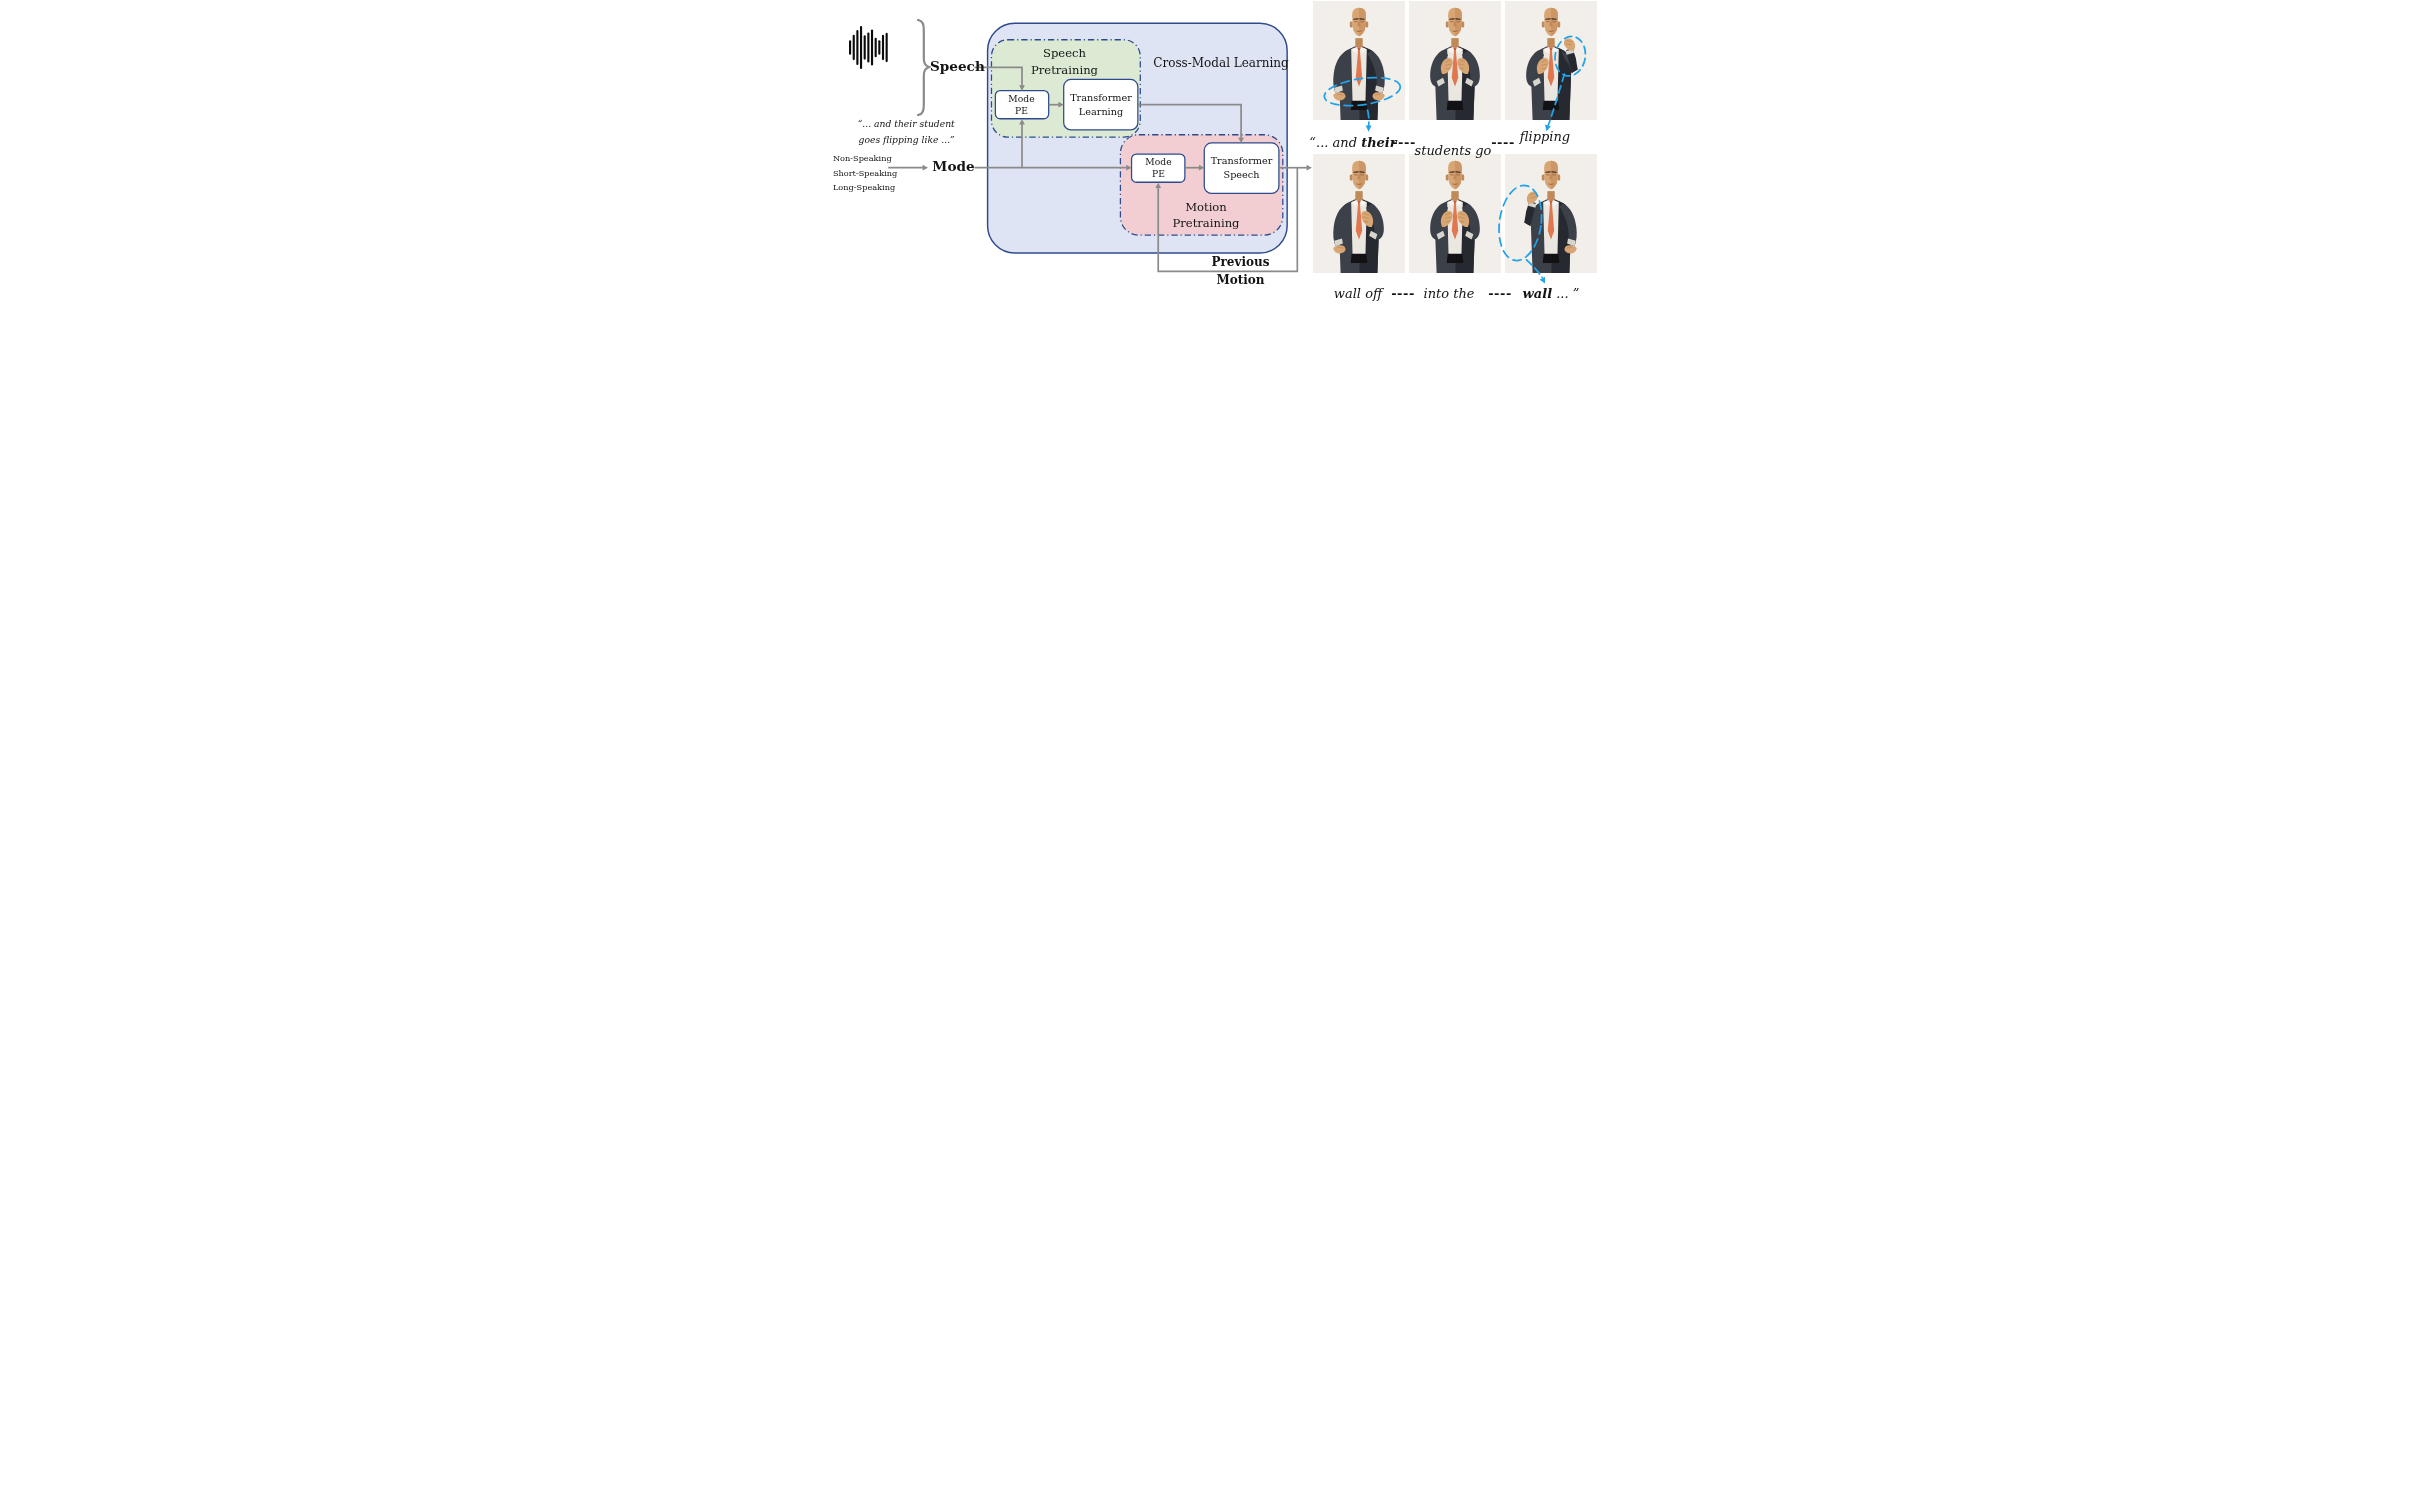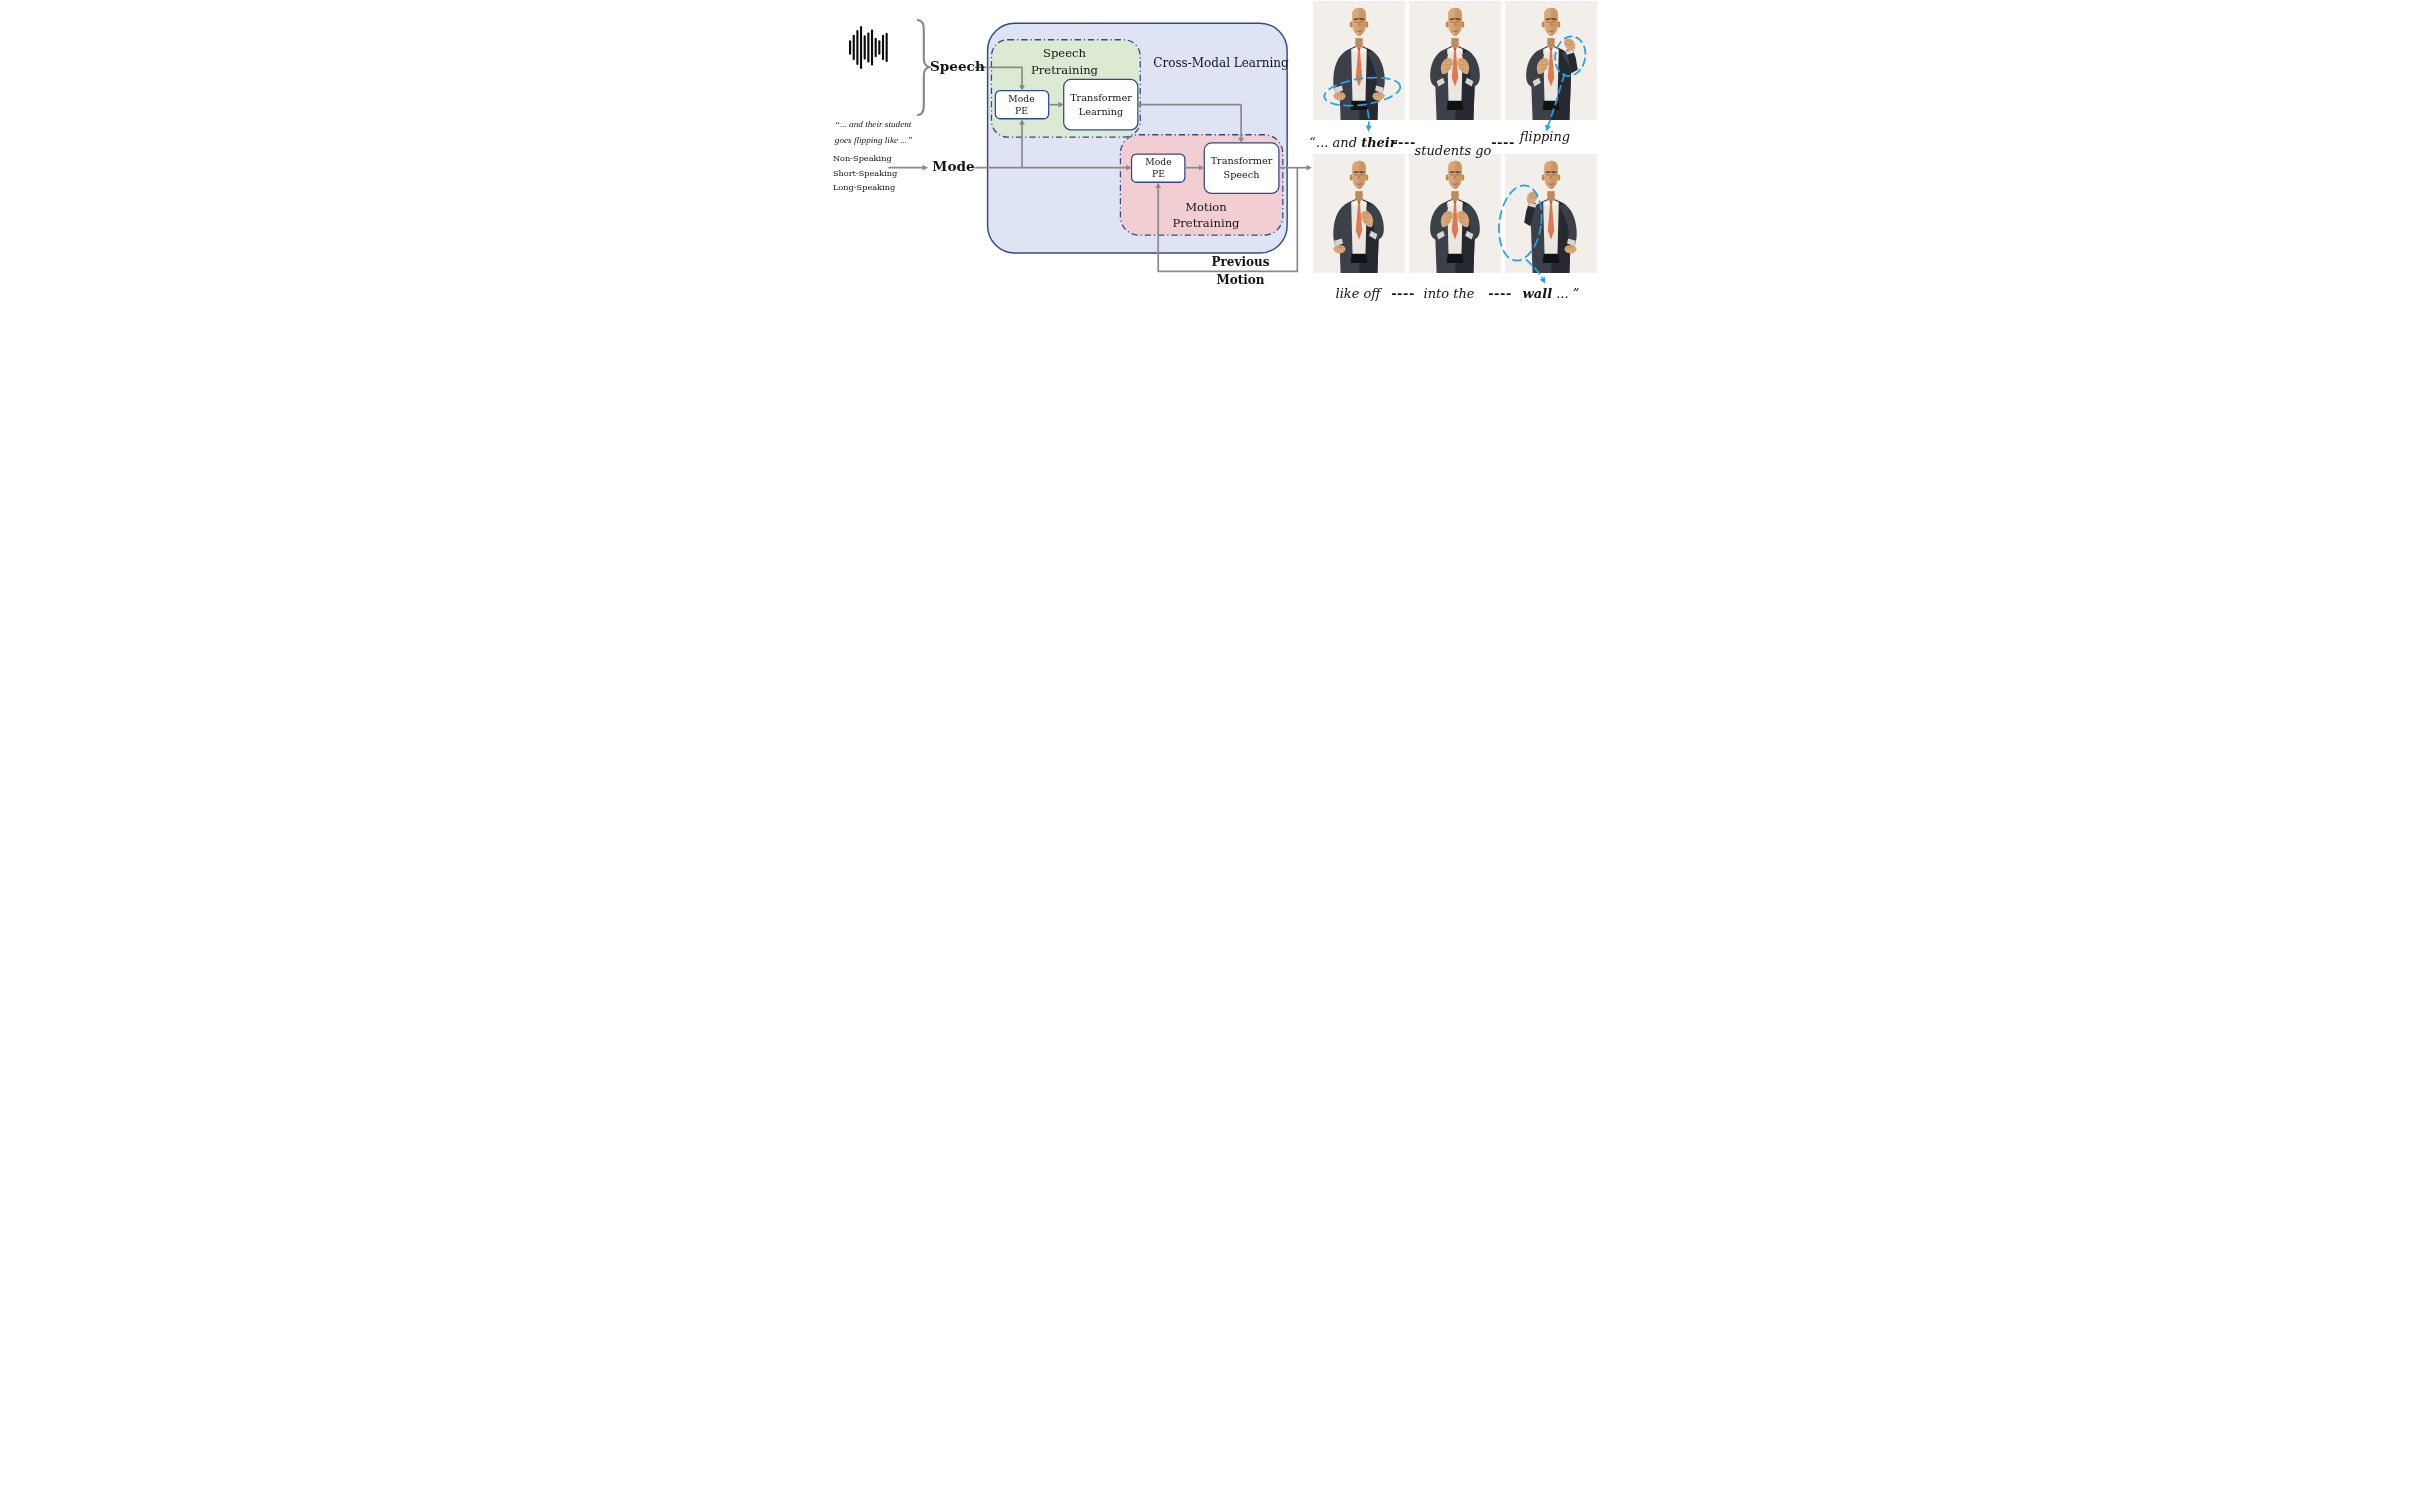--- a/index.html
+++ b/index.html
@@ -10,21 +10,21 @@
   }
   html,body{margin:0;padding:0;background:#ffffff;}
   body{font-family:"DejaVu Serif","Liberation Serif",serif;color:var(--ink);}
   .stage{position:relative;width:769px;height:301px;margin:0 auto;background:#fff;overflow:hidden;}
   .abs{position:absolute;}
   svg{display:block;}
   .layer{position:absolute;left:0;top:0;width:100%;height:100%;pointer-events:none;}
   .lbl{position:absolute;text-align:center;line-height:1.15;}
   .bold{font-weight:bold;}
   .boxtext{position:absolute;display:flex;flex-direction:column;align-items:center;justify-content:center;text-align:center;}
-  .quote{font-style:italic;font-size:9.2px;line-height:16px;text-align:left;font-family:Liberation Serif, serif;}
+  .quote{font-style:italic;font-size:9.2px;line-height:16px;text-align:right;}
   .mode-list{font-size:8.2px;line-height:14.6px;}
   .panel{position:absolute;background:var(--panel-bg);overflow:hidden;}
   .figure{width:100%;height:100%;}
   .caption{position:absolute;transform:translateX(-50%);white-space:nowrap;font-size:13px;font-style:italic;}
   .caption .dash{font-style:normal;font-weight:bold;letter-spacing:0.5px;}
   .caption .em{font-weight:bold;}
 </style>
 </head>
 <body>
 
@@ -250,20 +250,20 @@
       <polygon points="1479,585 1468,577 1479,571"></polygon>
     </g>
   </svg>
 
   <div class="caption" style="left:525px;top:135px"><span>“... and </span><span class="em">their</span></div>
   <div class="caption" style="left:576px;top:135px"><span class="dash">----</span></div>
   <div class="caption" style="left:625px;top:143px">students go</div>
   <div class="caption" style="left:675px;top:135px"><span class="dash">----</span></div>
   <div class="caption em" style="left:717px;top:129px">flipping</div>
 
-  <div class="caption" style="left:530px;top:286px">like off</div>
+  <div class="caption" style="left:530px;top:286px">wall off</div>
   <div class="caption" style="left:575px;top:286px"><span class="dash">----</span></div>
   <div class="caption" style="left:621px;top:286px">into the</div>
   <div class="caption" style="left:672px;top:286px"><span class="dash">----</span></div>
   <div class="caption" style="left:723px;top:286px"><span class="em">wall</span><span> ... ”</span></div>
 
 </div>
 
 
 </body></html>

